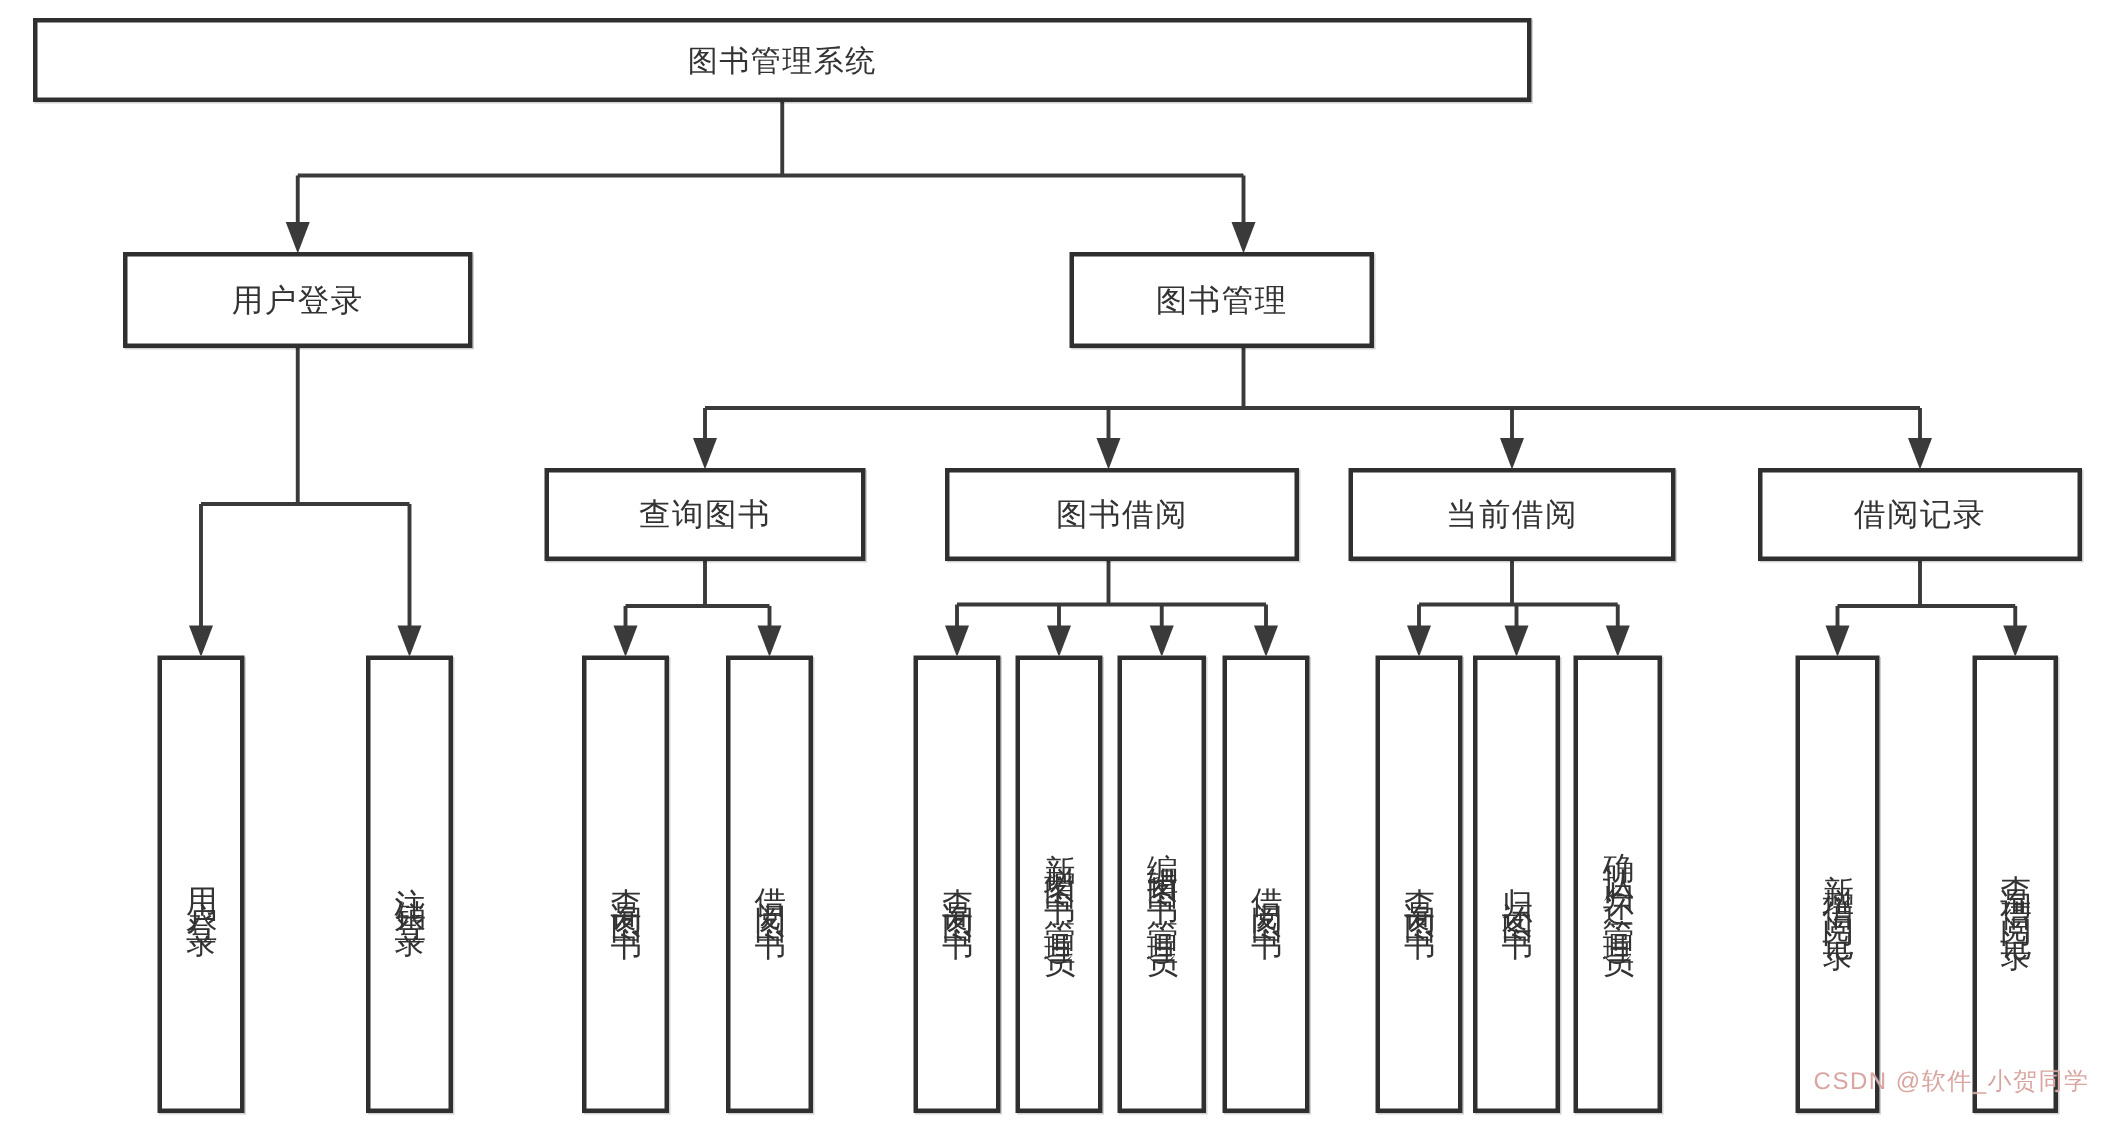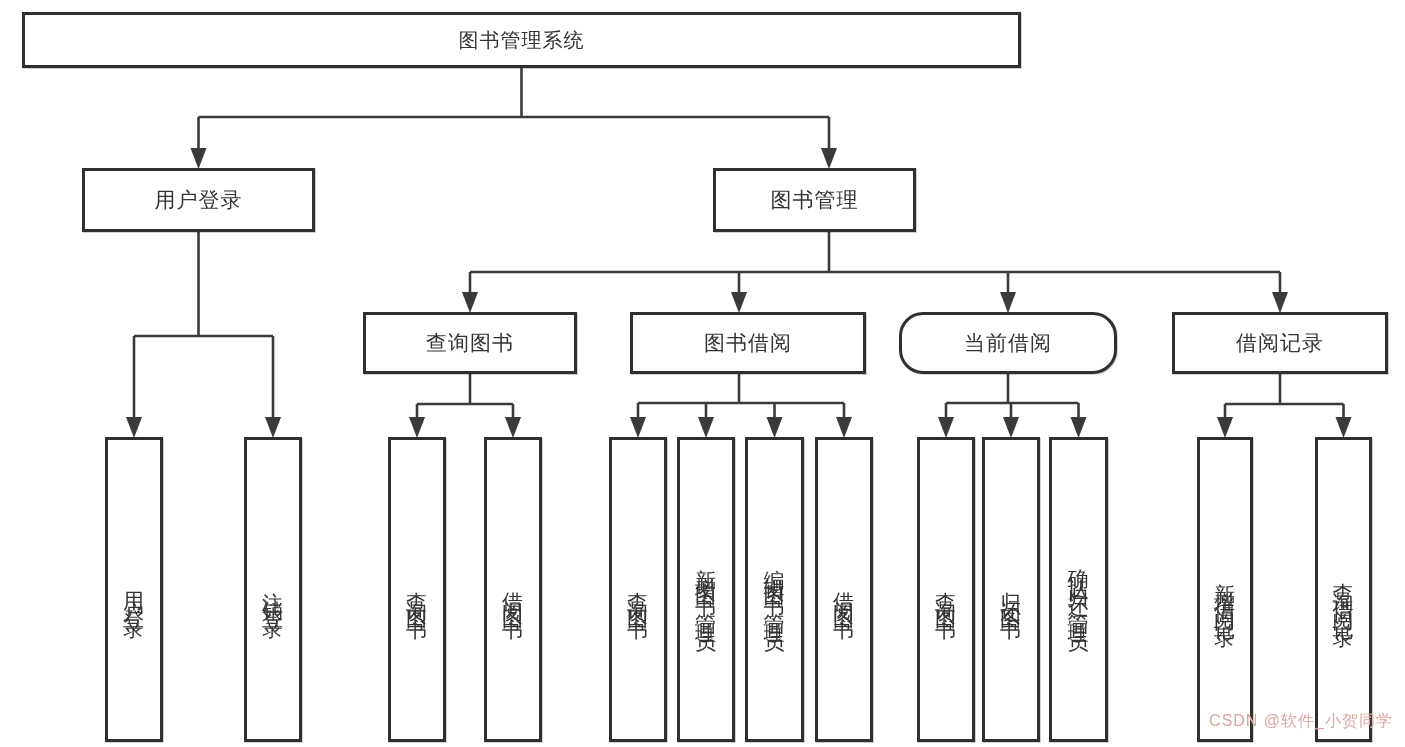--- a/index.html
+++ b/index.html
@@ -102,21 +102,21 @@
       <polygon points="1225,438 1217,417 1233,417" fill="#3a3a3a"></polygon>
       <line x1="1343.5" y1="404" x2="1343.5" y2="433" stroke="#3a3a3a" stroke-width="2.6"></line>
       <polygon points="1343.5,438 1335.5,417 1351.5,417" fill="#3a3a3a"></polygon>
     </svg>
   <div id="boxes">
       <div class="box root" style="left: 22px; top: 12px; width: 999px; height: 56px;">图书管理系统</div>
       <div class="box" style="left: 82px; top: 168px; width: 233px; height: 64px;">用户登录</div>
       <div class="box" style="left: 713px; top: 168px; width: 203px; height: 64px;">图书管理</div>
       <div class="box" style="left: 363px; top: 312px; width: 214px; height: 62px;">查询图书</div>
       <div class="box" style="left: 630px; top: 312px; width: 236px; height: 62px;">图书借阅</div>
-      <div class="box" style="left: 899px; top: 312px; width: 218px; height: 62px; border-radius: 24px;">当前借阅</div>
+      <div class="box" style="left: 899px; top: 312px; width: 218px; height: 62px;">当前借阅</div>
       <div class="box" style="left: 1172px; top: 312px; width: 216px; height: 62px;">借阅记录</div>
       <div class="box vert" style="left: 105px; top: 437px; width: 58px; height: 305px;">用户登录</div>
       <div class="box vert" style="left: 244px; top: 437px; width: 58px; height: 305px;">注销登录</div>
       <div class="box vert" style="left: 388px; top: 437px; width: 58px; height: 305px;">查询图书</div>
       <div class="box vert" style="left: 484px; top: 437px; width: 58px; height: 305px;">借阅图书</div>
       <div class="box vert" style="left: 609px; top: 437px; width: 58px; height: 305px;">查询图书</div>
       <div class="box vert" style="left: 677px; top: 437px; width: 58px; height: 305px;">新增图书（管理员）</div>
       <div class="box vert" style="left: 745px; top: 437px; width: 59px; height: 305px;">编辑图书（管理员）</div>
       <div class="box vert" style="left: 815px; top: 437px; width: 58px; height: 305px;">借阅图书</div>
       <div class="box vert" style="left: 917px; top: 437px; width: 58px; height: 305px;">查询图书</div>

